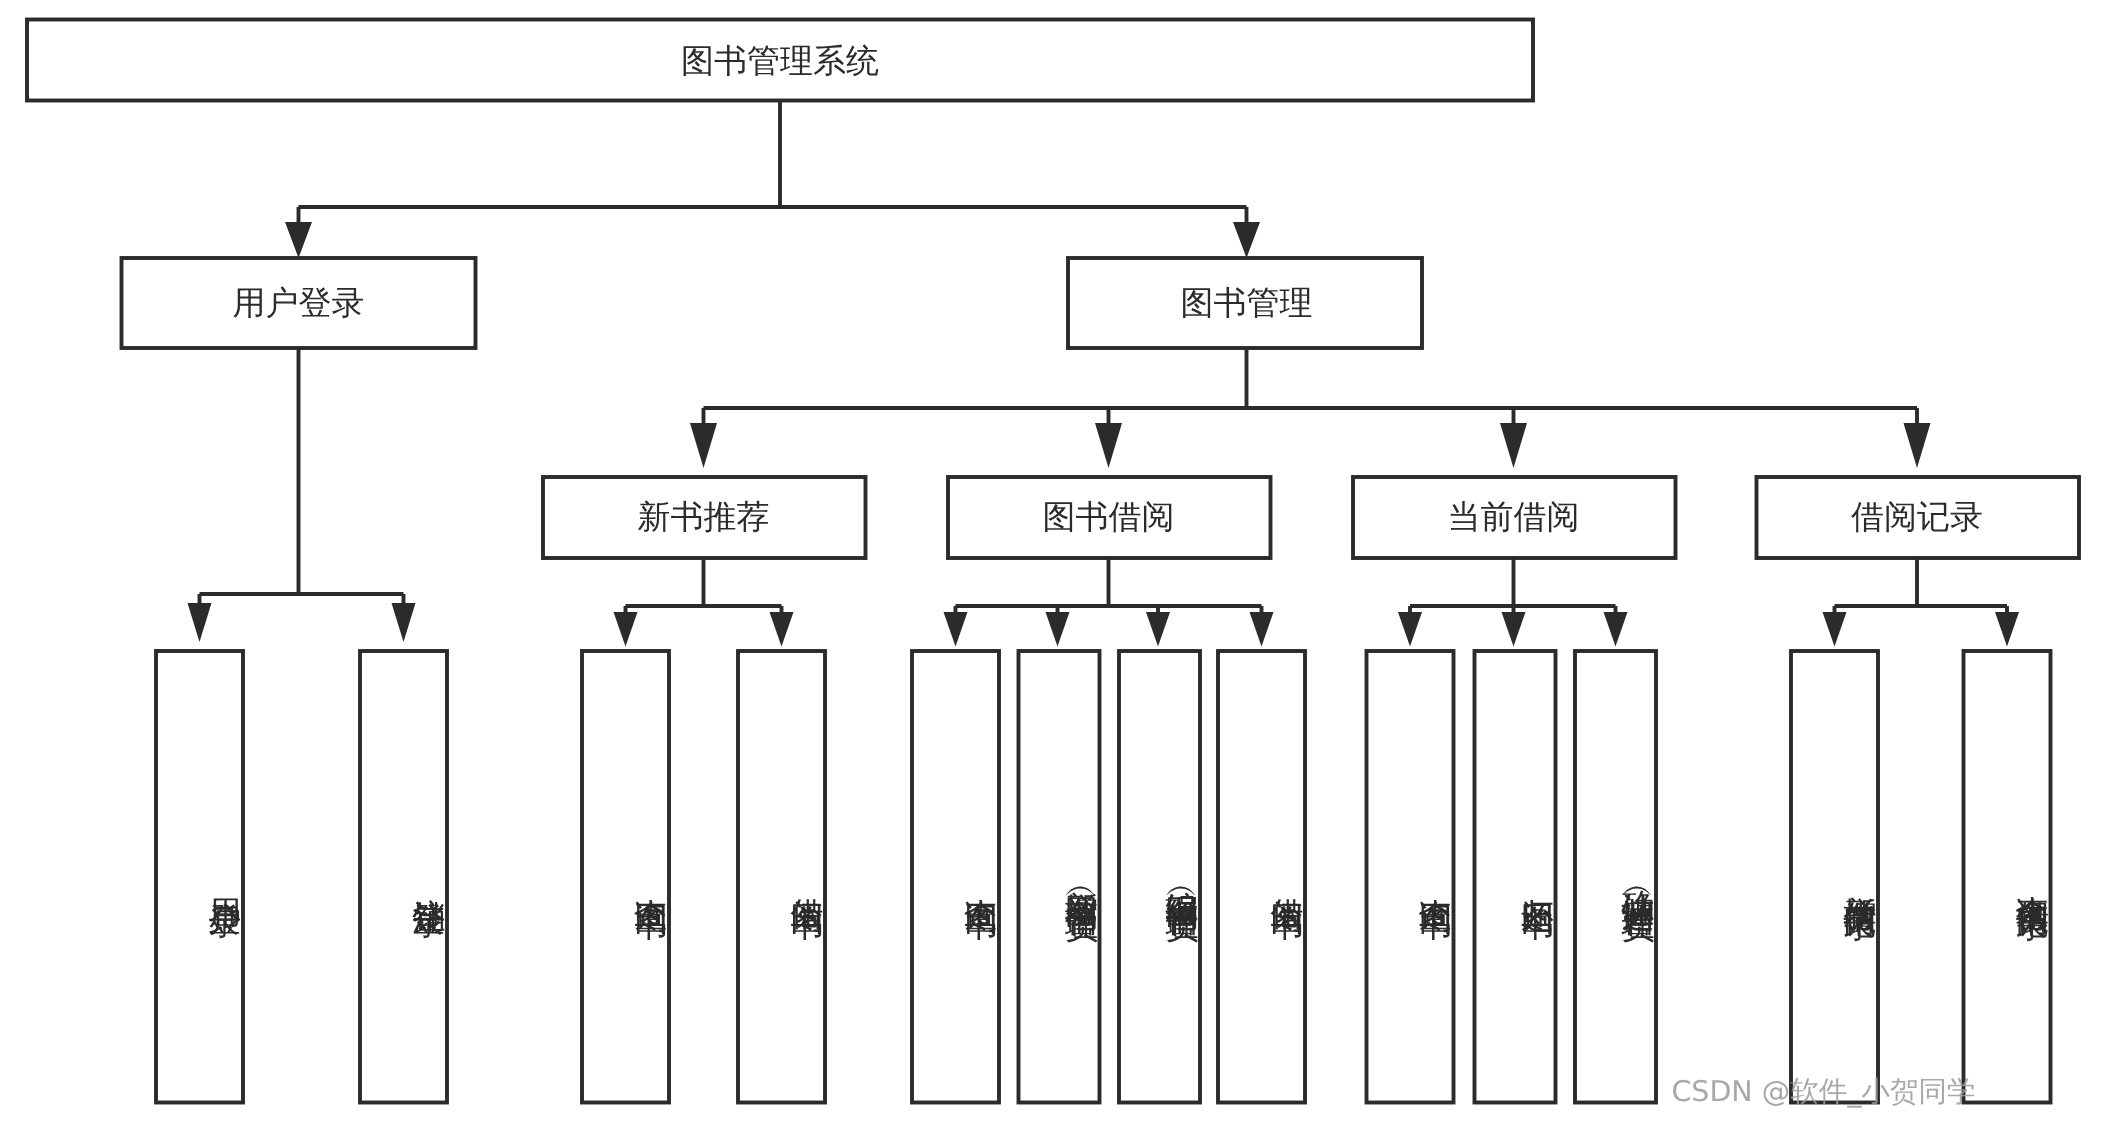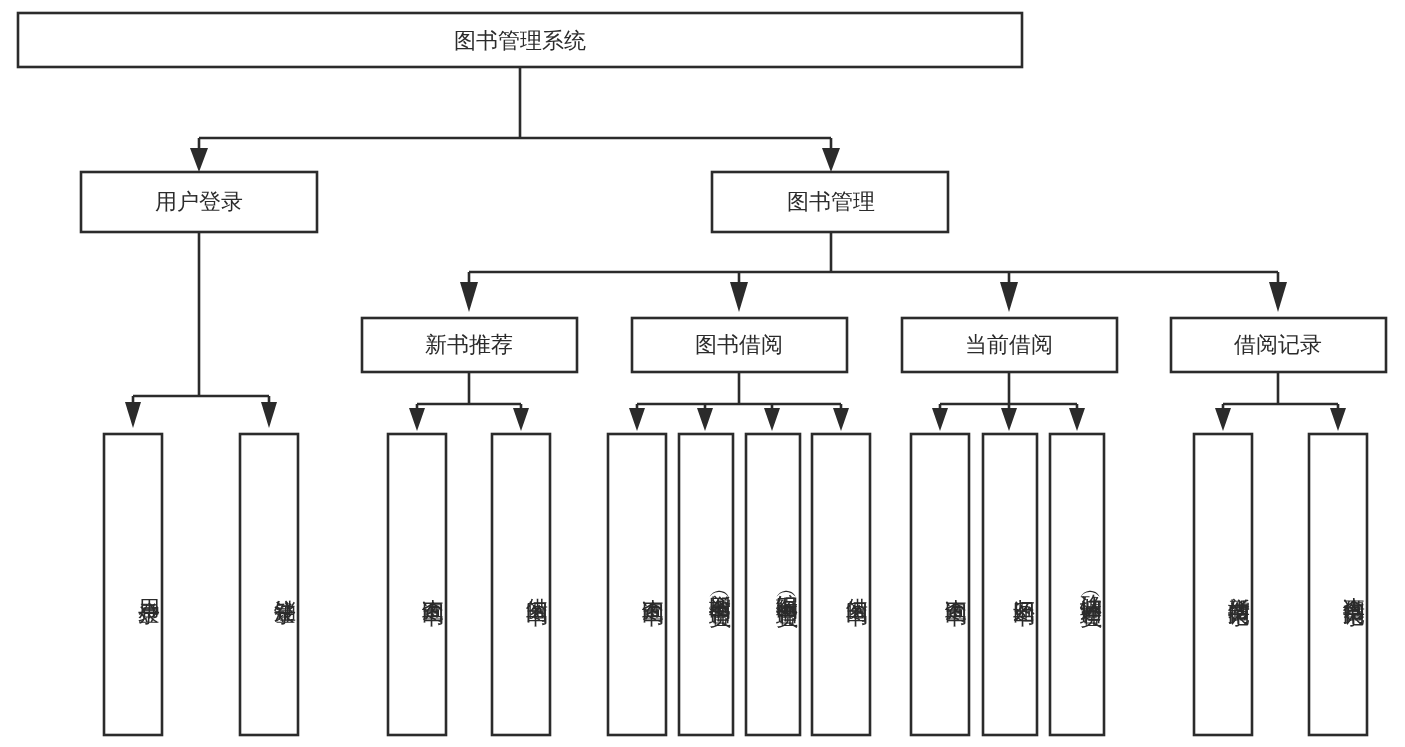--- a/index.html
+++ b/index.html
@@ -204,13 +204,14 @@
   <div class="node-label-v" style="left: 608px; top: 434px; width: 58px; height: 301px; padding-top: 0px;">查询图书</div>
   <div class="node-label-v" style="left: 679px; top: 434px; width: 54px; height: 301px; padding-top: 0px;">新增图书（管理员）</div>
   <div class="node-label-v" style="left: 746px; top: 434px; width: 54px; height: 301px; padding-top: 0px;">编辑图书（管理员）</div>
   <div class="node-label-v" style="left: 812px; top: 434px; width: 58px; height: 301px; padding-top: 0px;">借阅图书</div>
   <div class="node-label-v" style="left: 911px; top: 434px; width: 58px; height: 301px; padding-top: 0px;">查询图书</div>
   <div class="node-label-v" style="left: 983px; top: 434px; width: 54px; height: 301px; padding-top: 0px;">归还图书</div>
   <div class="node-label-v" style="left: 1050px; top: 434px; width: 54px; height: 301px; padding-top: 0px;">确认归还（管理员）</div>
   <div class="node-label-v" style="left: 1194px; top: 434px; width: 58px; height: 301px; padding-top: 0px;">新增借阅记录</div>
   <div class="node-label-v" style="left: 1309px; top: 434px; width: 58px; height: 301px; padding-top: 0px;">查询借阅记录</div>
 
+  <div class="watermark">CSDN @软件_小贺同学</div>
 </div>
 
 </body></html>

